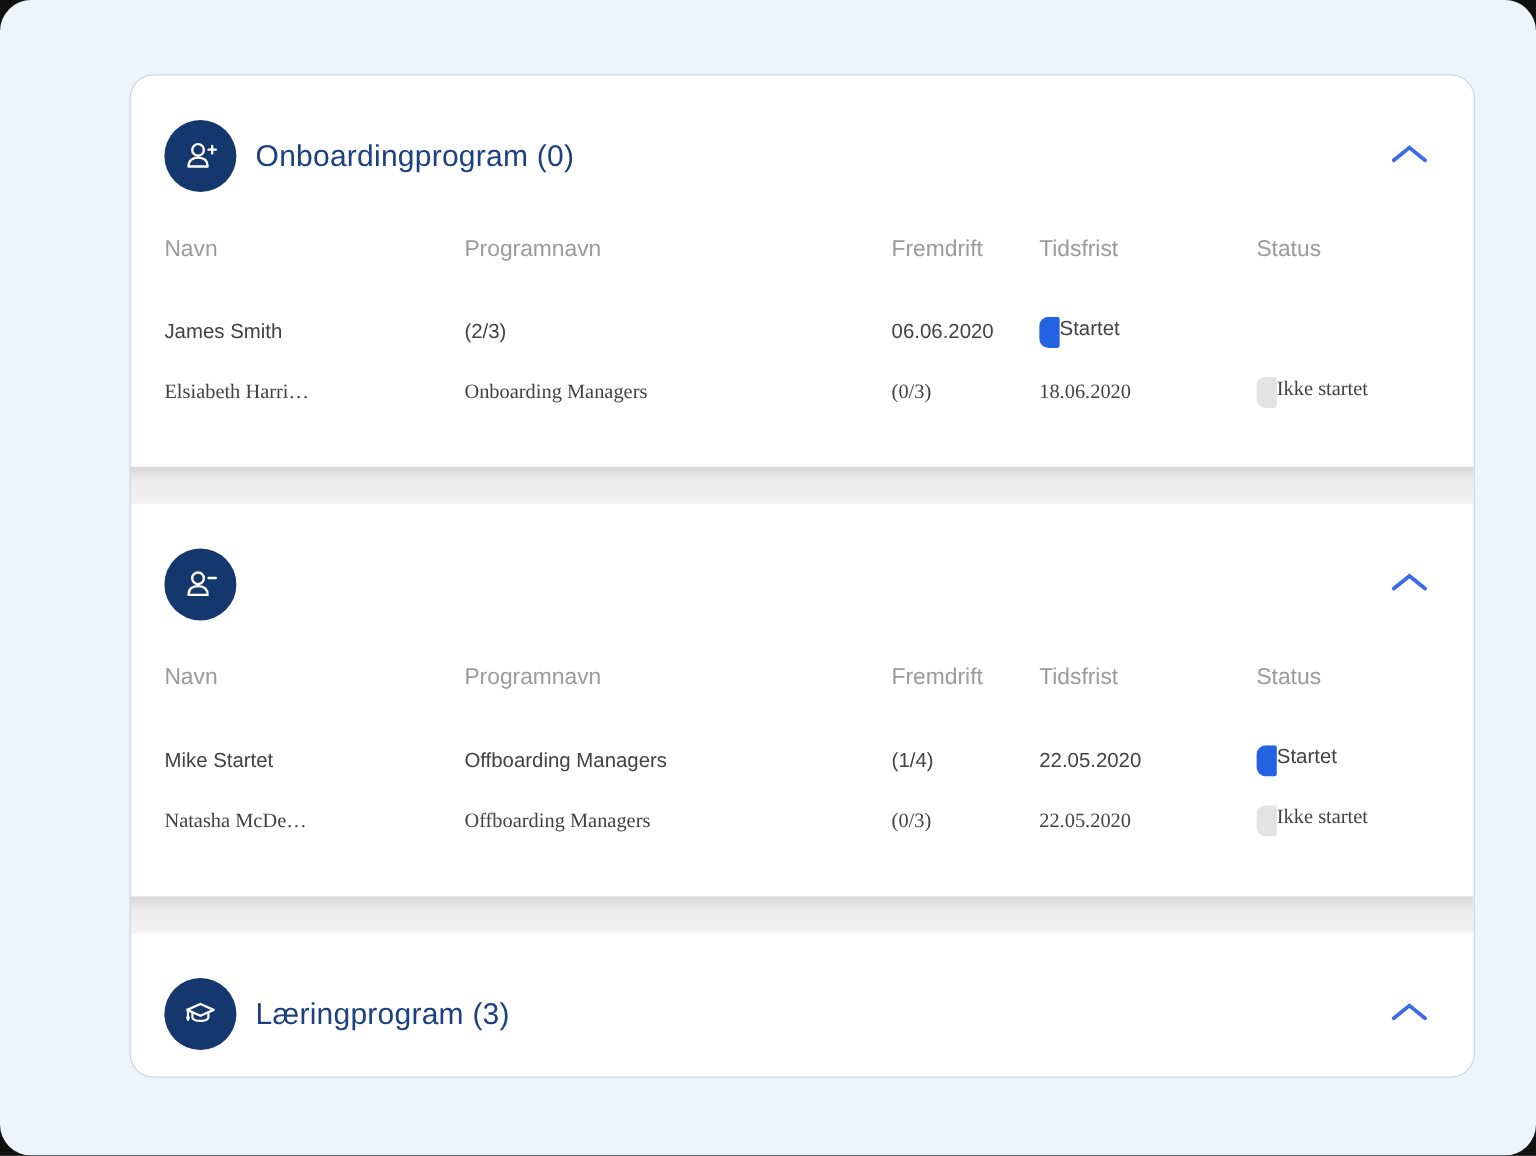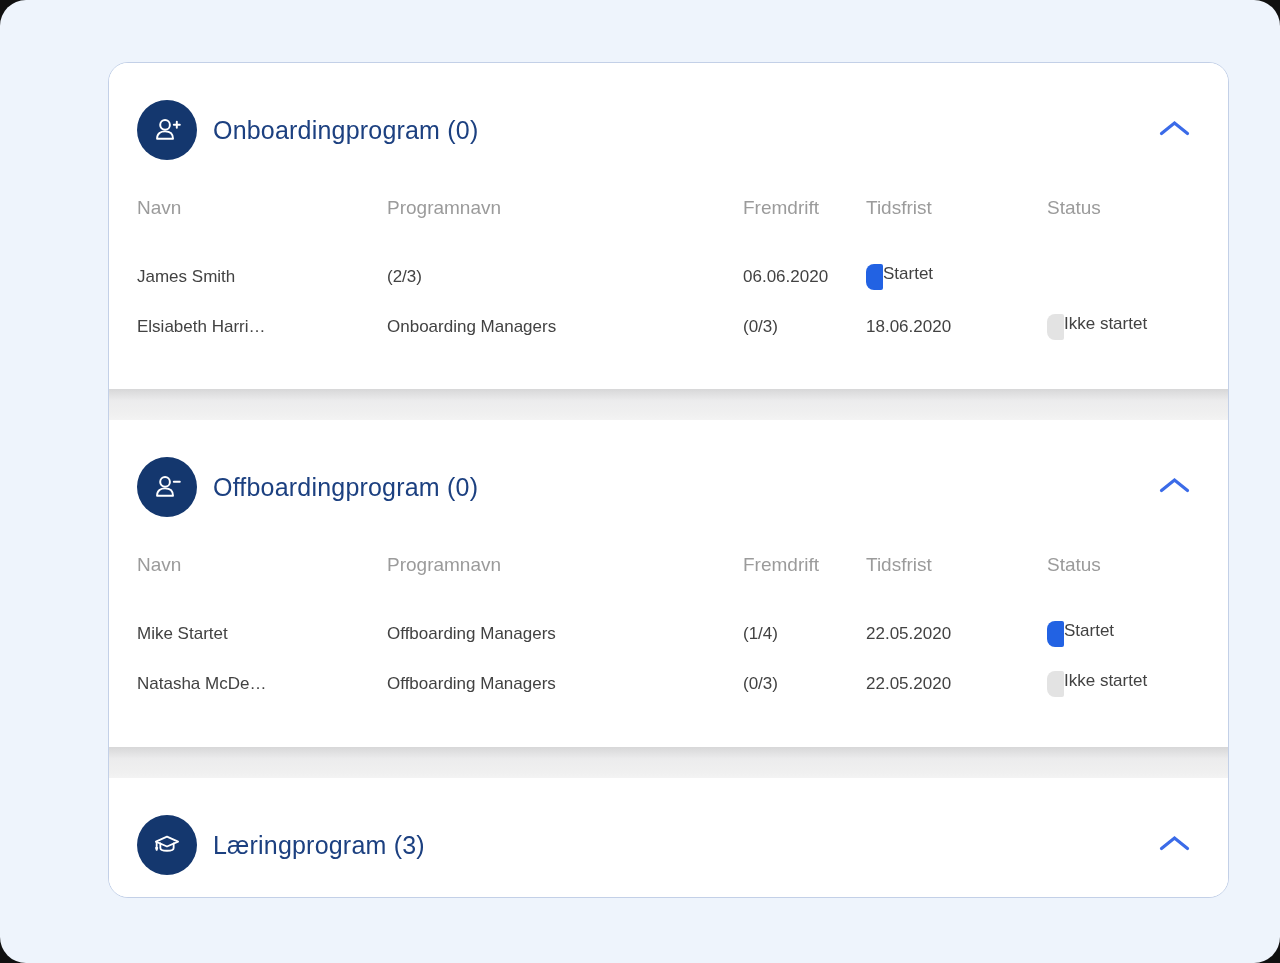--- a/index.html
+++ b/index.html
@@ -89,21 +89,21 @@
     font-size: 19px;
     line-height: 20px;
     color: var(--header-text, #9b9b9b);
   }
   .tbody { margin-top: 45px; }
   .trow {
     height: 28px;
     font-size: 17px;
     color: var(--row-text, #424242);
   }
-  .trow + .trow { margin-top: 22px; }
+  .trow + .trow { margin-top: 22px; font-family: Liberation Serif, serif; }
   .cell { white-space: nowrap; overflow: hidden; }
   .cell.status {
     display: flex;
     gap: 0;
   }
   .badge {
     width: 17px;
     height: 26px;
     border-radius: 8px 2px 2px 8px;
     flex: 0 0 auto;
@@ -172,21 +172,20 @@
 
     <div class="section s2">
       <div class="section-header">
         <span class="icon-circle">
           <svg width="30" height="30" viewBox="0 0 26 26" fill="none" stroke="#ffffff" stroke-width="1.7" stroke-linecap="round" stroke-linejoin="round">
             <circle cx="11.3" cy="8.6" r="4.2"></circle>
             <path d="M4.4 20.6 c0 -4.8 3.2 -6.4 6.9 -6.4 s6.9 1.6 6.9 6.4 z"></path>
             <path d="M18.9 8.4 h5.2"></path>
           </svg>
         </span>
-        <span class="section-title">Offboardingprogram (0)</span>
         <button class="chevron-btn">
           <span>
             <svg width="31" height="17" viewBox="0 0 31 17" fill="none">
               <polyline points="2.5,13.5 15.5,3 28.5,13.5" stroke="#3b6be8" stroke-width="3.2" stroke-linecap="round"></polyline>
             </svg>
           </span>
         </button>
       </div>
       <div class="table">
         <div class="thead">

